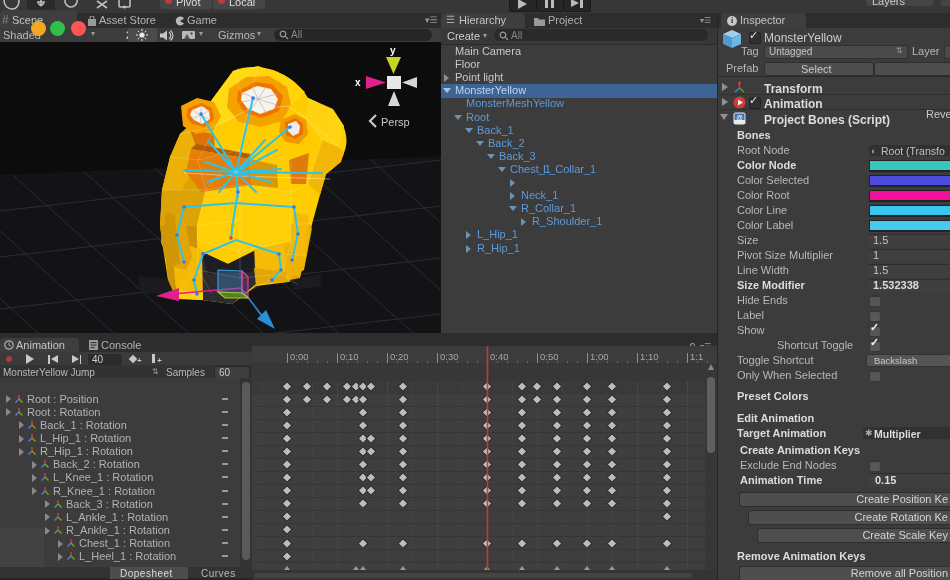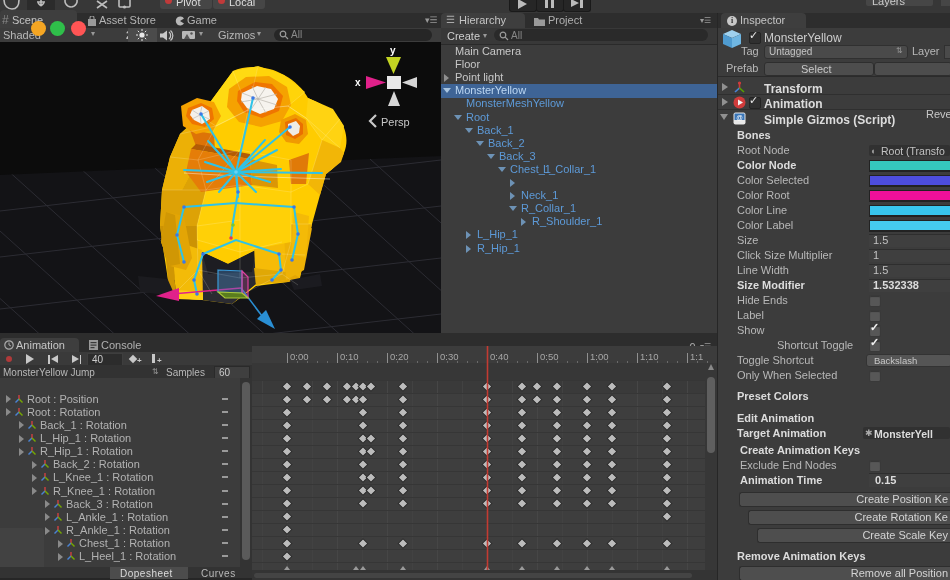--- a/index.html
+++ b/index.html
@@ -364,40 +364,40 @@
 <div class="abs" style="left:31px;top:84px;width:10px;height:10px;background:#303030;border:1px solid #242424;border-radius:2px;"></div>
 <div class="abs" style="left:31px;top:81px;color:#e8e8e8;font-size:11px;">✓</div>
 <div class="abs txt bold" style="left:46px;top:84px;font-size:12px;">Animation</div>
 <div class="abs" style="left:0;top:96px;width:232px;height:1px;background:#2f2f2f;"></div>
 <div class="abs" style="left:2px;top:101px;width:0;height:0;border-top:6px solid #919191;border-left:4px solid transparent;border-right:4px solid transparent;"></div>
 <svg class="abs" style="left:15px;top:99px;" width="13" height="13" viewBox="0 0 13 13">
 <rect x="0.5" y="0.5" width="12" height="12" rx="2" fill="#e8e8e8"></rect>
 <rect x="1.5" y="1.5" width="10" height="6.5" fill="#3a76b8"></rect>
 <text x="6.5" y="7.5" font-size="6.5" fill="#fff" text-anchor="middle" font-family="Liberation Sans">@</text>
 </svg>
-<div class="abs txt bold" style="left:46px;top:100px;font-size:12px;">Simple Gizmos (Script)</div>
+<div class="abs txt bold" style="left:46px;top:100px;font-size:12px;">Project Bones (Script)</div>
 <div class="abs txt bold" style="left:19px;top:116px;font-size:11px;">Bones</div>
 <div class="abs txt" style="left:19px;top:131px;font-size:11px;">Root Node</div>
 <div class="abs" style="left:151px;top:132px;width:81px;height:11px;background:#313131;border-radius:2px;"></div>
 <div class="abs txt" style="left:153px;top:132.5px;color:#9a9a9a;font-size:9px;">◐</div>
 <div class="abs txt" style="left:163px;top:132px;color:#c2c2c2;font-size:10.5px;">Root (Transfo</div>
 <div class="abs txt bold" style="left:19px;top:146px;font-size:11px;">Color Node</div>
 <div class="abs" style="left:151px;top:147px;width:81px;height:9px;background:#35c8be;border:1px solid #222;border-bottom:2px solid #222;"></div>
 <div class="abs txt" style="left:19px;top:161px;font-size:11px;">Color Selected</div>
 <div class="abs" style="left:151px;top:162px;width:81px;height:9px;background:#4d4ddd;border:1px solid #222;border-bottom:2px solid #222;"></div>
 <div class="abs txt" style="left:19px;top:176px;font-size:11px;">Color Root</div>
 <div class="abs" style="left:151px;top:177px;width:81px;height:9px;background:#f0109a;border:1px solid #222;border-bottom:2px solid #222;"></div>
 <div class="abs txt" style="left:19px;top:191px;font-size:11px;">Color Line</div>
 <div class="abs" style="left:151px;top:192px;width:81px;height:9px;background:#38c6ee;border:1px solid #222;border-bottom:2px solid #222;"></div>
 <div class="abs txt" style="left:19px;top:206px;font-size:11px;">Color Label</div>
 <div class="abs" style="left:151px;top:207px;width:81px;height:9px;background:#45cbee;border:1px solid #222;border-bottom:2px solid #222;"></div>
 <div class="abs txt" style="left:19px;top:221px;font-size:11px;">Size</div>
 <div class="abs" style="left:151px;top:221px;width:81px;height:12px;background:#3f3f3f;border-top:1px solid #2e2e2e;"></div>
 <div class="abs txt" style="left:155px;top:221px;color:#c2c2c2;">1.5</div>
-<div class="abs txt" style="left:19px;top:236px;font-size:11px;">Click Size Multiplier</div>
+<div class="abs txt" style="left:19px;top:236px;font-size:11px;">Pivot Size Multiplier</div>
 <div class="abs" style="left:151px;top:236px;width:81px;height:12px;background:#3f3f3f;border-top:1px solid #2e2e2e;"></div>
 <div class="abs txt" style="left:155px;top:236px;color:#c2c2c2;">1</div>
 <div class="abs txt" style="left:19px;top:251px;font-size:11px;">Line Width</div>
 <div class="abs" style="left:151px;top:251px;width:81px;height:12px;background:#3f3f3f;border-top:1px solid #2e2e2e;"></div>
 <div class="abs txt" style="left:155px;top:251px;color:#c2c2c2;">1.5</div>
 <div class="abs txt bold" style="left:19px;top:266px;font-size:11px;">Size Modifier</div>
 <div class="abs" style="left:151px;top:266px;width:81px;height:12px;background:#3f3f3f;border-top:1px solid #2e2e2e;"></div>
 <div class="abs txt bold" style="left:155px;top:266px;color:#dcdcdc;">1.532338</div>
 <div class="abs txt" style="left:19px;top:281px;font-size:11px;">Hide Ends</div>
 <div class="abs" style="left:151px;top:282px;width:10px;height:10px;background:#575757;border:1px solid #393939;border-radius:2px;box-shadow:inset 0 1px 1px rgba(0,0,0,.4);"></div>
@@ -412,21 +412,21 @@
 <div class="abs txt" style="left:19px;top:341px;font-size:11px;">Toggle Shortcut</div>
 <div class="abs" style="left:148px;top:341px;width:84px;height:11px;background:#555;border-radius:3px;border:1px solid #333;"></div>
 <div class="abs txt" style="left:156px;top:342px;color:#c8c8c8;font-size:9.5px;">Backslash</div>
 <div class="abs txt" style="left:19px;top:356px;font-size:11px;">Only When Selected</div>
 <div class="abs" style="left:151px;top:357px;width:10px;height:10px;background:#575757;border:1px solid #393939;border-radius:2px;box-shadow:inset 0 1px 1px rgba(0,0,0,.4);"></div>
 <div class="abs txt bold" style="left:19px;top:377px;font-size:11px;">Preset Colors</div>
 <div class="abs txt bold" style="left:19px;top:399px;font-size:11px;">Edit Animation</div>
 <div class="abs txt bold" style="left:19px;top:414px;font-size:11px;">Target Animation</div>
 <div class="abs" style="left:145px;top:414px;width:87px;height:12px;background:#313131;border-radius:2px;"></div>
 <div class="abs txt" style="left:147px;top:415px;color:#aaa;font-size:9px;">✱</div>
-<div class="abs txt bold" style="left:156px;top:415px;font-size:10.5px;">MonsterYell</div>
+<div class="abs txt bold" style="left:156px;top:415px;font-size:10.5px;">Multiplier</div>
 <div class="abs txt bold" style="left:22px;top:431px;font-size:11px;">Create Animation Keys</div>
 <div class="abs txt" style="left:22px;top:446px;font-size:11px;">Exclude End Nodes</div>
 <div class="abs" style="left:151px;top:447px;width:10px;height:10px;background:#575757;border:1px solid #393939;border-radius:2px;box-shadow:inset 0 1px 1px rgba(0,0,0,.4);"></div>
 <div class="abs txt bold" style="left:22px;top:461px;font-size:11px;">Animation Time</div>
 <div class="abs" style="left:151px;top:460px;width:81px;height:13px;background:#3f3f3f;border-top:1px solid #2e2e2e;"></div>
     <div class="abs txt bold" style="left:157px;top:461px;">0.15</div>
 <div class="abs" style="left:21px;top:479px;width:211px;height:13px;background:#4e4e4e;border-radius:3px 0 0 3px;border:1px solid #2e2e2e;border-right:none;"></div>
     <div class="abs txt" style="right:2px;top:480px;color:#d4d4d4;">Create Position Ke</div>
 <div class="abs" style="left:30px;top:497px;width:202px;height:13px;background:#4e4e4e;border-radius:3px 0 0 3px;border:1px solid #2e2e2e;border-right:none;"></div>
     <div class="abs txt" style="right:2px;top:498px;color:#d4d4d4;">Create Rotation Ke</div>

